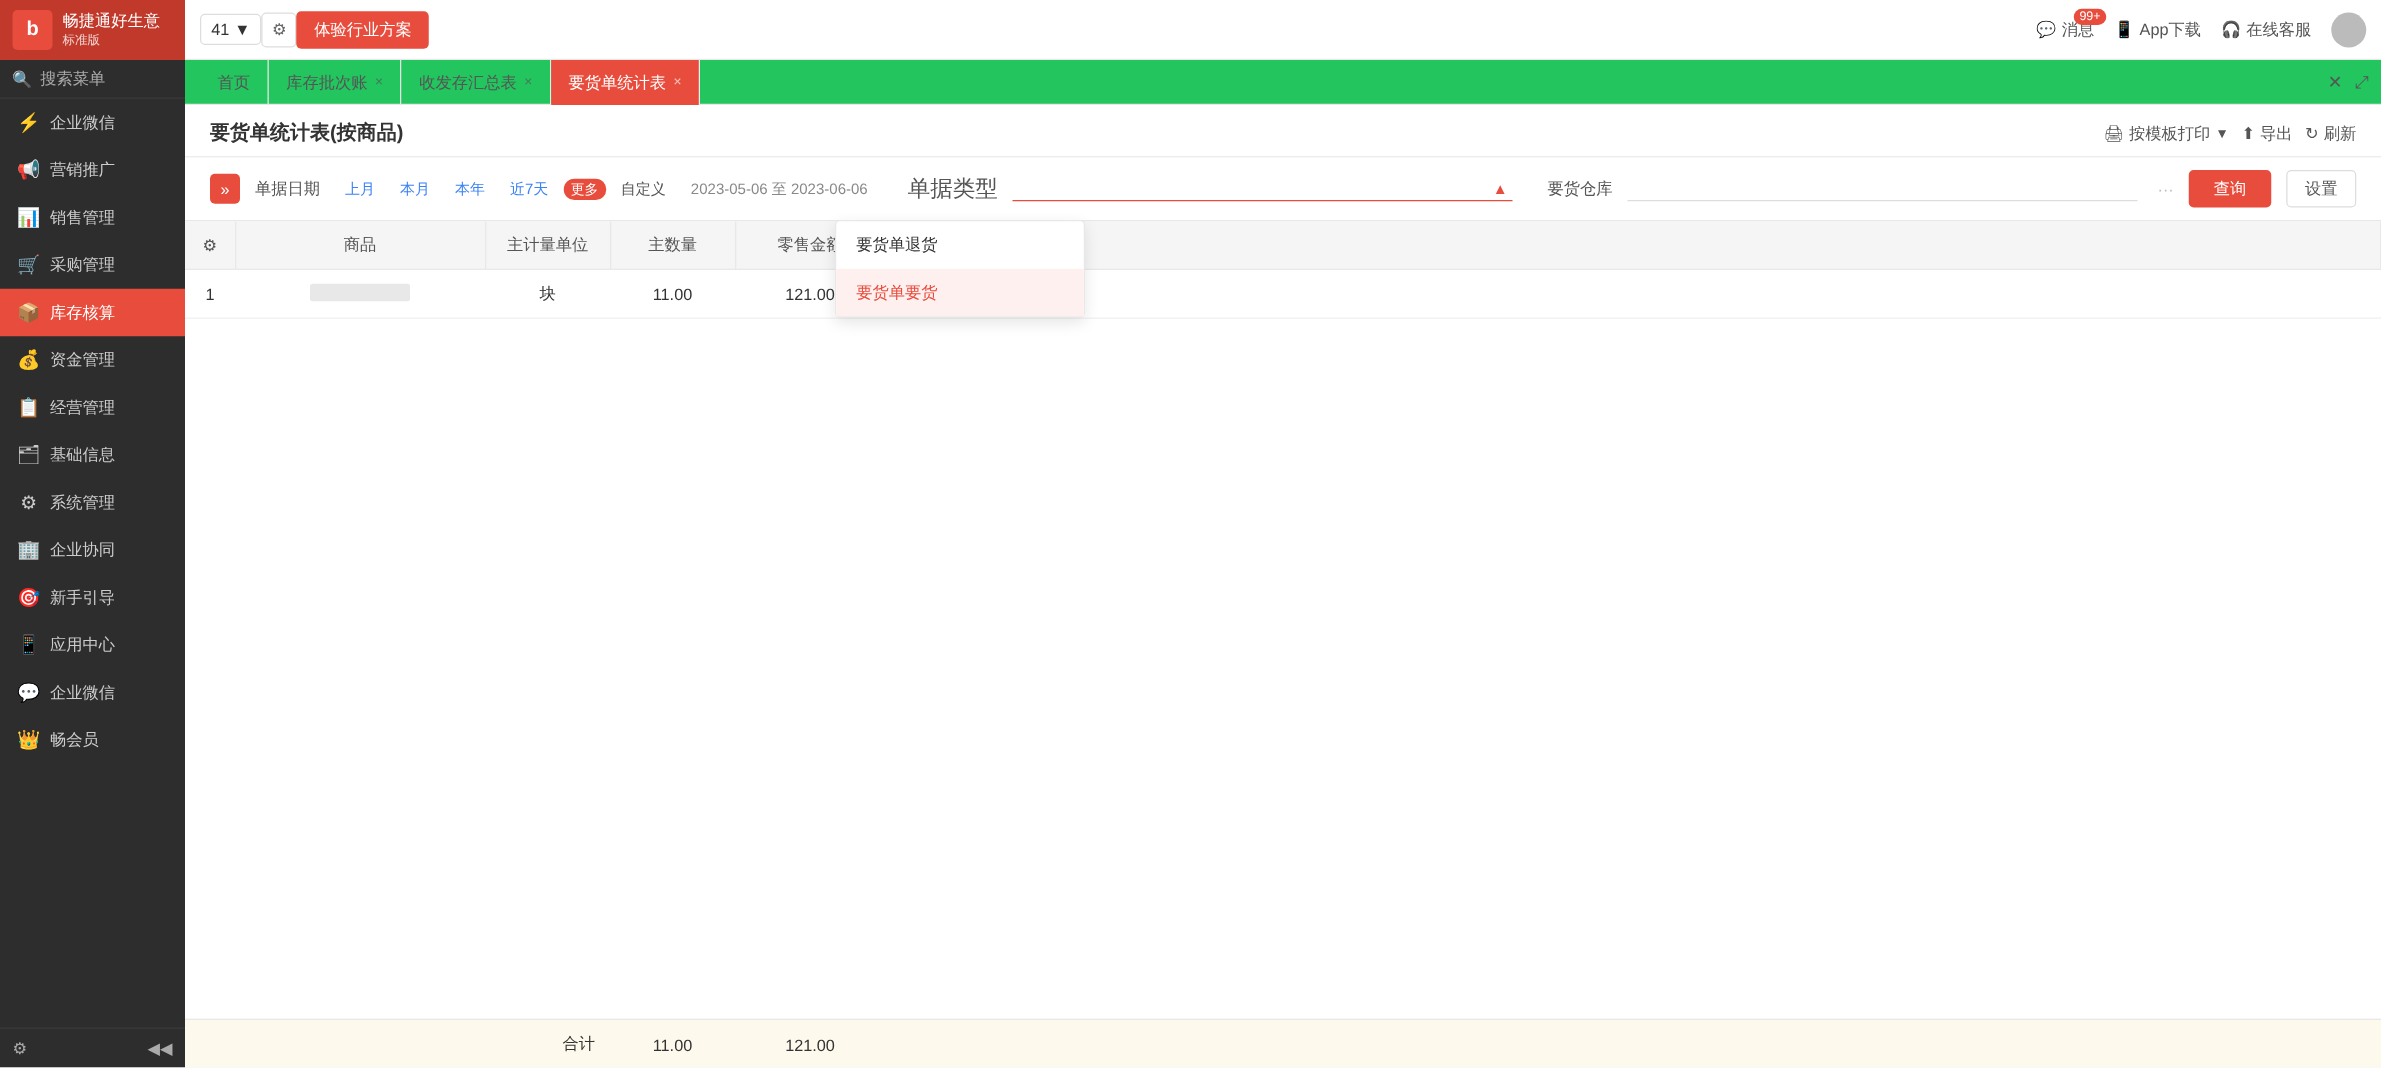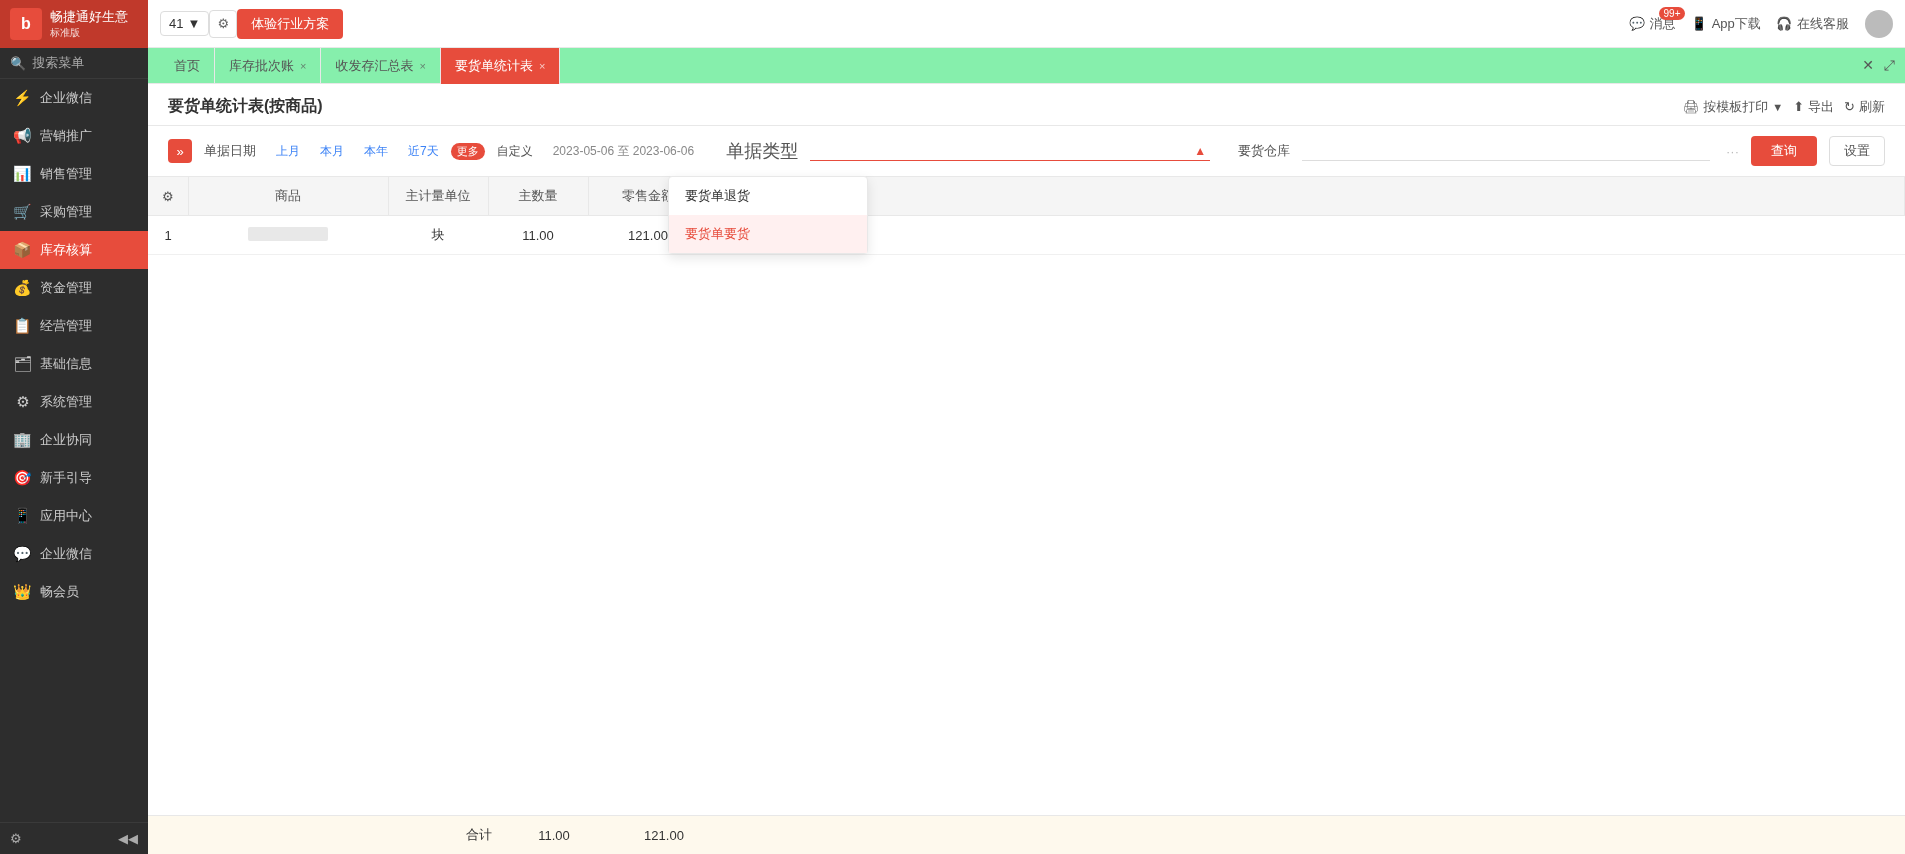--- a/index.html
+++ b/index.html
@@ -102,21 +102,21 @@
     .topbar-right { display: flex; align-items: center; gap: 16px; color: #555; font-size: 13px; }
     .topbar-right-item { display: flex; align-items: center; gap: 4px; cursor: pointer; position: relative; }
     .badge {
       background: #e74c3c; color: white; border-radius: 10px;
       font-size: 10px; padding: 1px 5px; position: absolute; top: -8px; right: -10px;
     }
     .avatar { width: 28px; height: 28px; background: #bbb; border-radius: 50%; }
 
     
     .tabs-bar {
-      background: #86efac;
+      background: #22c55e;
       height: 36px;
       display: flex;
       align-items: center;
       border-bottom: 1px solid #e8e8e8;
       padding: 0 0 0 12px;
       flex-shrink: 0;
       gap: 0;
     }
     .tab {
       display: flex; align-items: center; gap: 4px;
@@ -277,22 +277,22 @@
       text-align: center;
       color: #333;
     }
     .cell-gray { background: #e8e8e8; border-radius: 2px; height: 14px; display: inline-block; width: 80px; }
 
     
     .table-footer {
       background: #fef9ed;
       border-top: 1px solid #e8e8e8;
       display: flex;
-      align-items: center;
-      padding: 10px 16px;
+      align-items: flex-end;
+      padding: 10px 0;
       flex-shrink: 0;
     }
     .footer-cell {
       padding: 0 12px;
       text-align: center;
       color: #333;
       font-size: 13px;
     }
   </style>
 </head>

